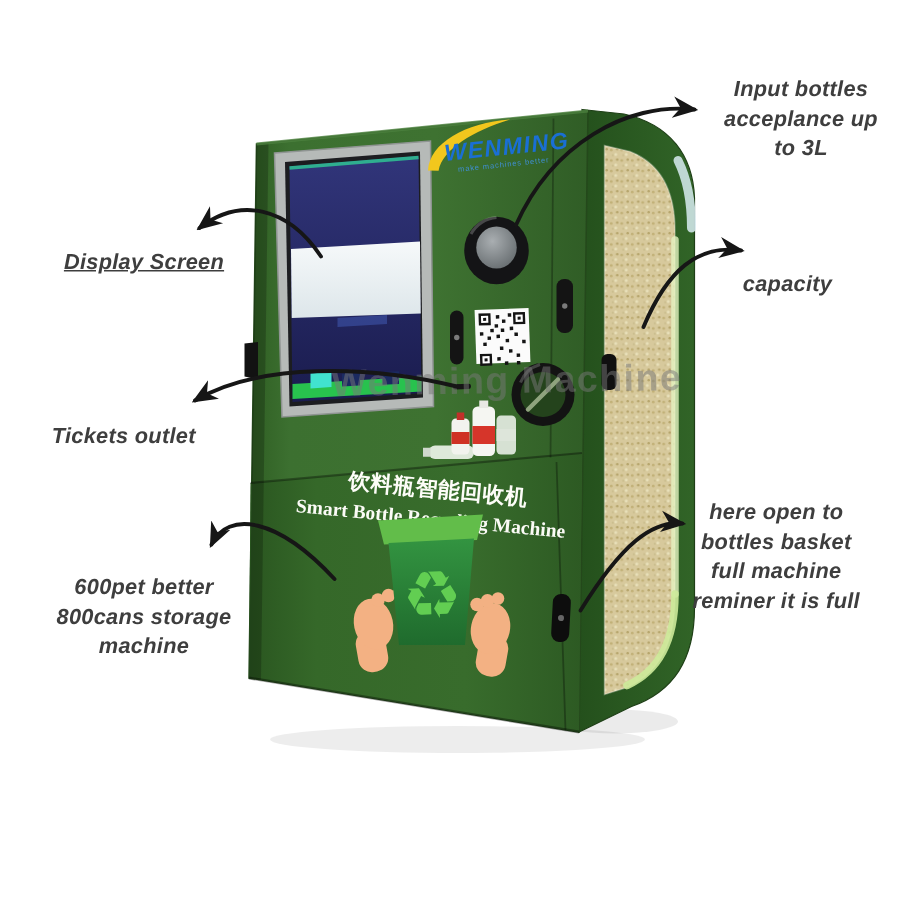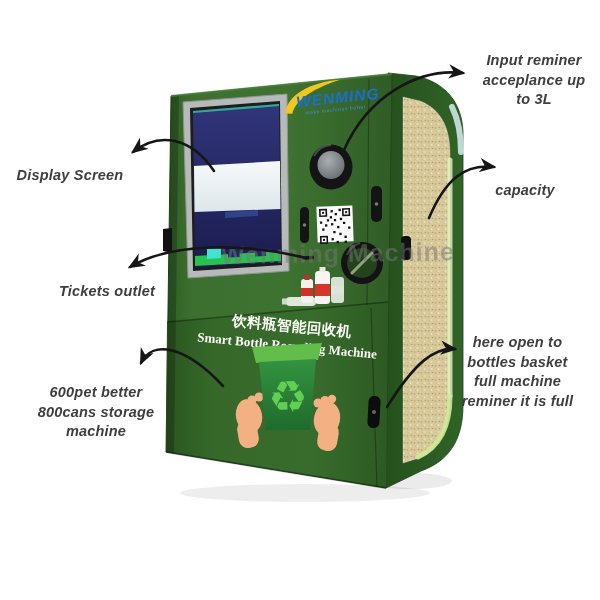--- a/index.html
+++ b/index.html
@@ -222,34 +222,34 @@
       <path d="M344,150 C368,96 418,68 463,73" marker-end="url(#ah)"></path>
       <path d="M214,171 C192,138 160,131 133,152" marker-end="url(#ah)"></path>
       <path d="M306,258 C245,243 172,242 130,267" marker-end="url(#ah)"></path>
       <path d="M429,218 C445,180 465,163 494,167" marker-end="url(#ah)"></path>
       <path d="M387,407 C415,362 435,347 455,349" marker-end="url(#ah)"></path>
       <path d="M223,386 C185,345 152,340 141,363" marker-end="url(#ah)"></path>
     </g>
   </svg>
 
   <div class="label" style="left:473px;top:51px;width:122px;">
-    <div>Input reminer</div>
+    <div>Input bottles</div>
     <div>acceplance up</div>
     <div>to 3L</div>
   </div>
 
-  <div class="label" style="left:0;top:166px;width:140px;">
+  <div class="label" style="left:26px;top:166px;width:140px;text-decoration:underline;">
     <div>Display Screen</div>
   </div>
 
   <div class="label" style="left:470px;top:181px;width:110px;">
     <div>capacity</div>
   </div>
 
-  <div class="label" style="left:10px;top:282px;width:145px;text-align:right;">
+  <div class="label" style="left:10px;top:282px;width:145px;">
     <div>Tickets outlet</div>
   </div>
 
   <div class="label" style="left:455px;top:333px;width:125px;">
     <div>here open to</div>
     <div>bottles basket</div>
     <div>full machine</div>
     <div>reminer it is full</div>
   </div>
 

